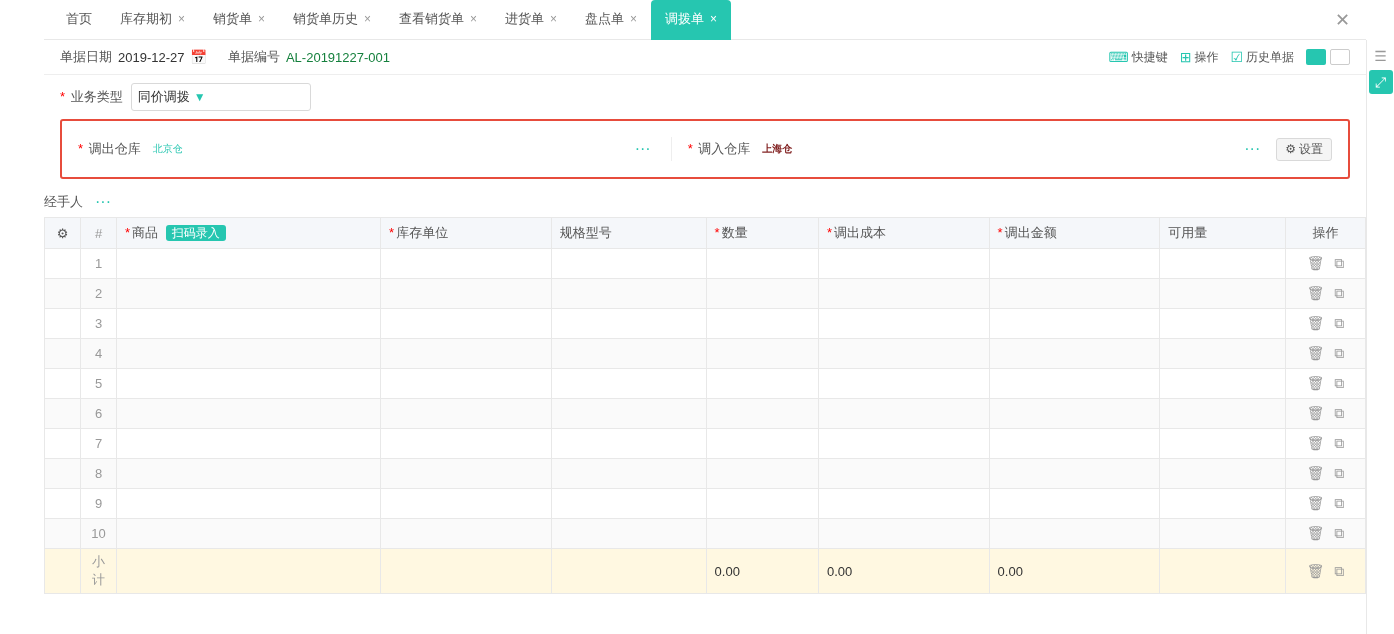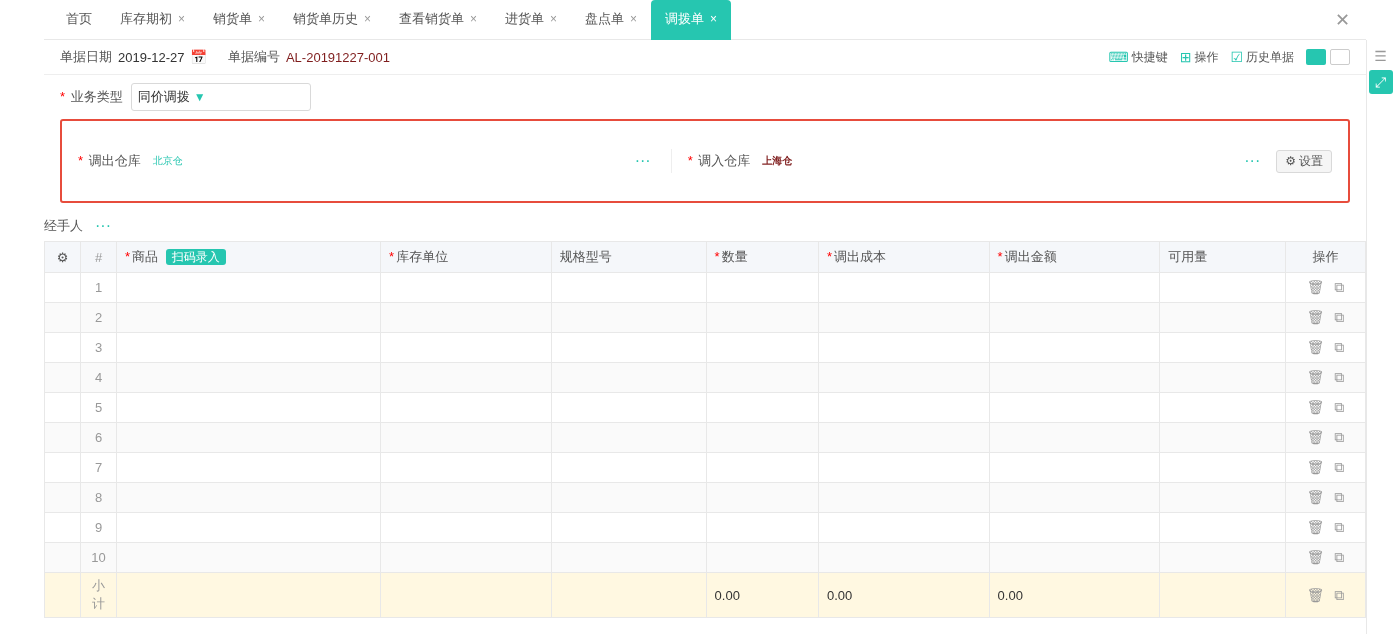--- a/index.html
+++ b/index.html
@@ -62,29 +62,29 @@
 
     
     .doc-header {
       display: flex; align-items: center; padding: 8px 16px;
       border-bottom: 1px solid #eee; gap: 20px;
     }
     .doc-field {
       display: flex; align-items: center; gap: 6px; font-size: 13px;
     }
     .doc-field-label { color: #555; }
-    .doc-field-value { color: #7f1d1d; }
+    .doc-field-value { color: #15803d; }
     .calendar-icon { color: #26c6b0; font-size: 14px; cursor: pointer; }
 
     
     .highlight-section {
       border: 2px solid #e74c3c;
       margin: 8px 16px;
       border-radius: 3px;
-      padding: 28px 16px;
+      padding: 16px 16px;
       display: flex;
       align-items: center;
       gap: 0;
     }
     .hl-field {
       display: flex; align-items: center; gap: 6px; flex: 1;
     }
     .hl-divider {
       width: 1px; height: 24px; background: #eee; margin: 0 16px;
     }

